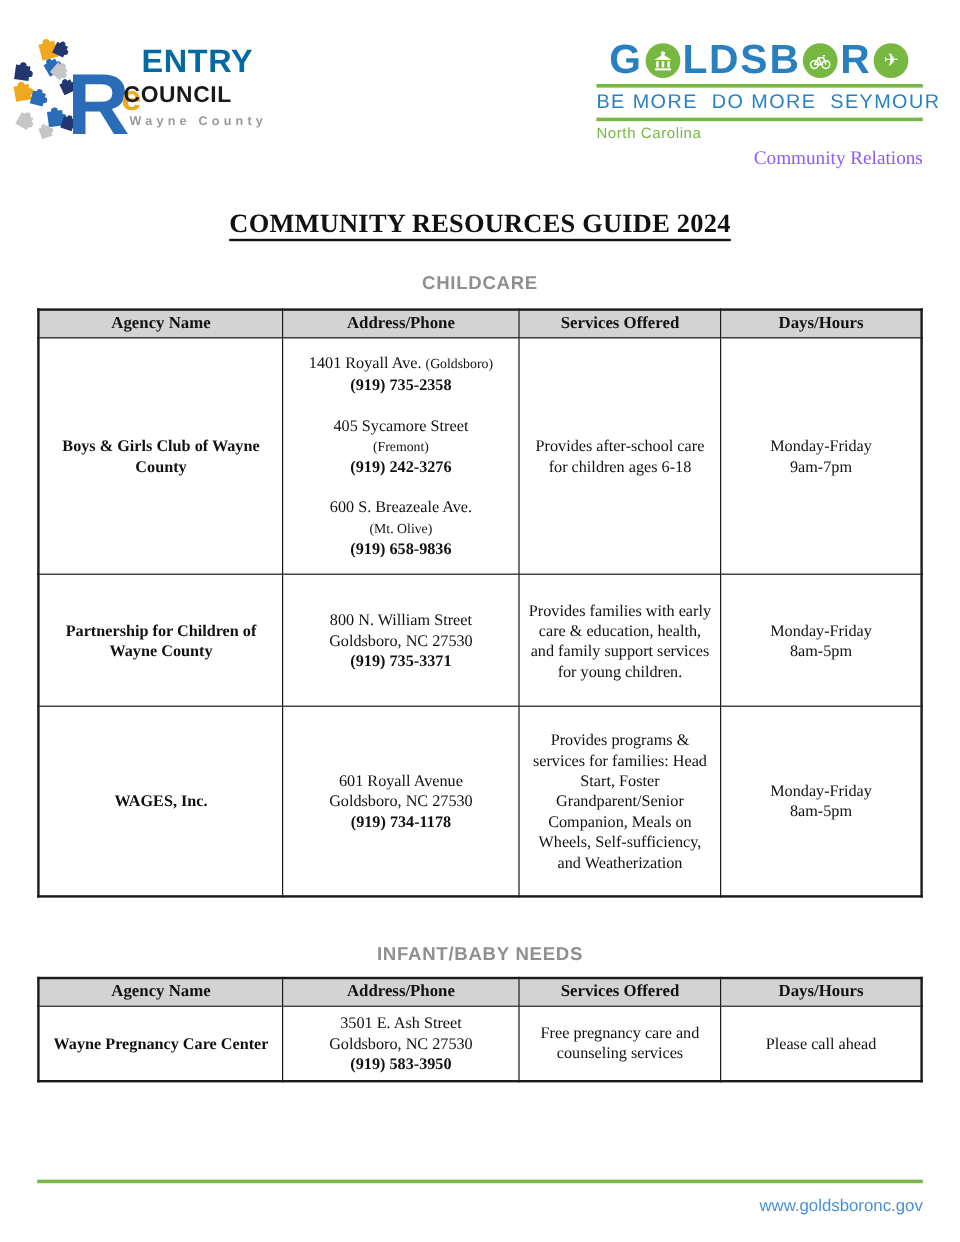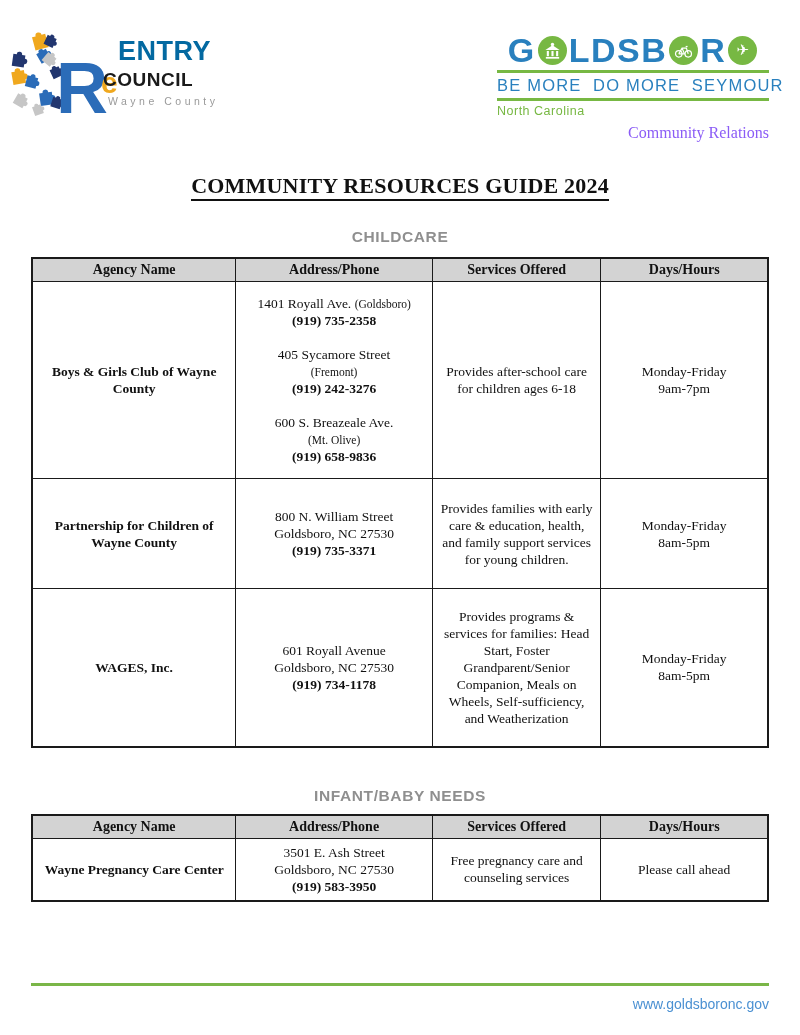--- a/index.html
+++ b/index.html
@@ -32,21 +32,21 @@
     font-size: 27px; font-weight: 800; letter-spacing: 0.5px; color: #0369a1;
   }
   .re-council {
     position: absolute; left: 95px; top: 41px;
     font-family: "Liberation Sans", sans-serif;
     font-size: 19px; font-weight: 600; letter-spacing: 0.5px; color: #1a1a1a;
   }
   .re-county {
     position: absolute; left: 100px; top: 67px;
     font-family: "Liberation Sans", sans-serif;
-    font-size: 10.5px; font-weight: 400; letter-spacing: 3.5px; color: #9a9a9a;
+    font-size: 10.5px; font-weight: 700; letter-spacing: 3.5px; color: #9a9a9a;
   }
 
   
   .goldsboro-logo { position: absolute; left: 497px; top: 33px; width: 272px; }
   .gb-word { display: flex; align-items: center; justify-content: center; gap: 1px; }
   .gb-letter {
     font-family: "Liberation Sans", sans-serif;
     font-size: 34px; font-weight: 700; letter-spacing: 1.5px; color: #2980BE; line-height: 1;
   }
   .gb-circle {

